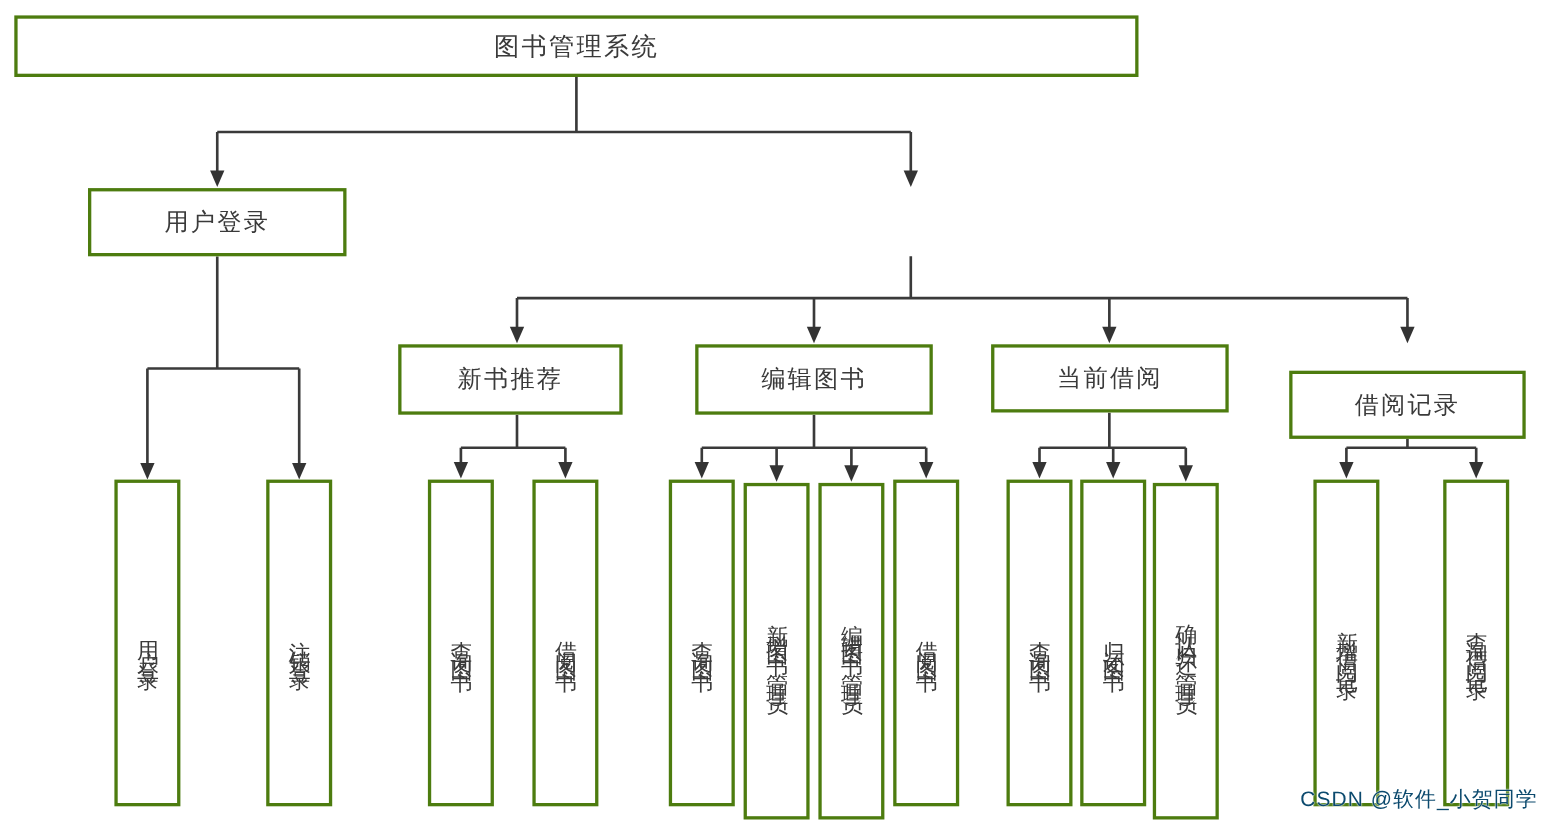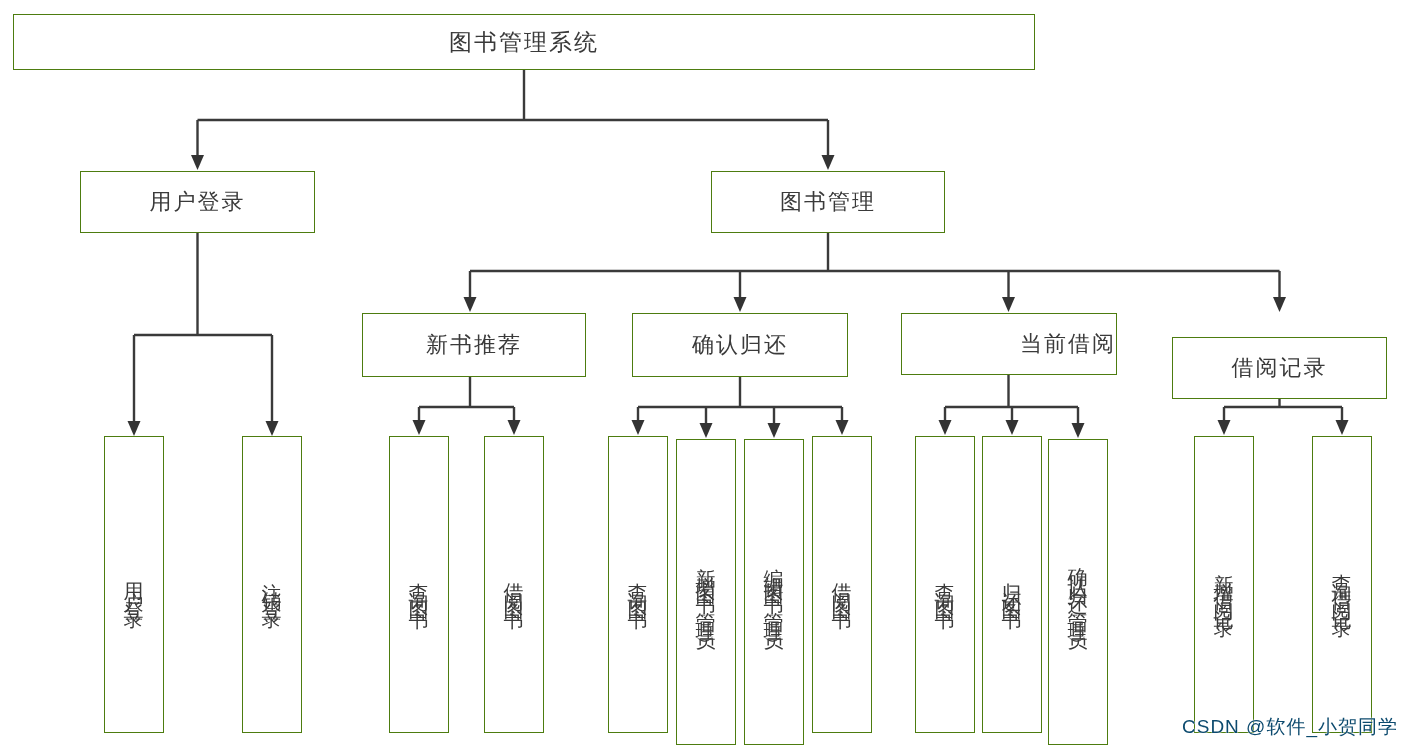--- a/index.html
+++ b/index.html
@@ -19,21 +19,21 @@
   .wires {
     position: absolute;
     left: 0; top: 0;
     width: 1405px;
     height: 747px;
     pointer-events: none;
   }
   .box {
     position: absolute;
     box-sizing: border-box;
-    border: 1px solid #4d7c0f;
+    border: 3px solid #4d7c0f;
     background: #ffffff;
     display: flex;
     align-items: center;
     justify-content: center;
     text-align: center;
   }
   .hlabel {
     font-size: 22px;
     letter-spacing: 2px;
     color: #3a3a3a;
@@ -104,31 +104,28 @@
     </g>
   </svg>
 
   <div class="box root" style="left:13px; top:14px; width:1022px; height:56px;">
     <span class="hlabel">图书管理系统</span>
   </div>
 
   <div class="box" style="left:80px; top:171px; width:235px; height:62px;">
     <span class="hlabel">用户登录</span>
   </div>
-  <div class="box" style="left:711px; top:171px; width:234px; height:62px;">
-    <span class="hlabel">图书管理</span>
-  </div>
 
-  <div class="box" style="left:362px; top:313px; width:224px; height:64px;">
+  <div class="box" style="left:362px; top:313px; width:204px; height:64px;">
     <span class="hlabel">新书推荐</span>
   </div>
   <div class="box" style="left:632px; top:313px; width:216px; height:64px;">
-    <span class="hlabel">确认归还</span>
+    <span class="hlabel">编辑图书</span>
   </div>
-  <div class="box" style="left:901px; top:313px; width:216px; height:62px;justify-content:flex-end;">
+  <div class="box" style="left:901px; top:313px; width:216px; height:62px;">
     <span class="hlabel">当前借阅</span>
   </div>
   <div class="box" style="left:1172px; top:313px; width:215px; height:62px;margin-top:24px;">
     <span class="hlabel">借阅记录</span>
   </div>
 
   <div class="box" style="left:104px; top:436px; width:60px; height:297px;">
     <span class="vtext">用户登录</span>
   </div>
   <div class="box" style="left:242px; top:436px; width:60px; height:297px;">

